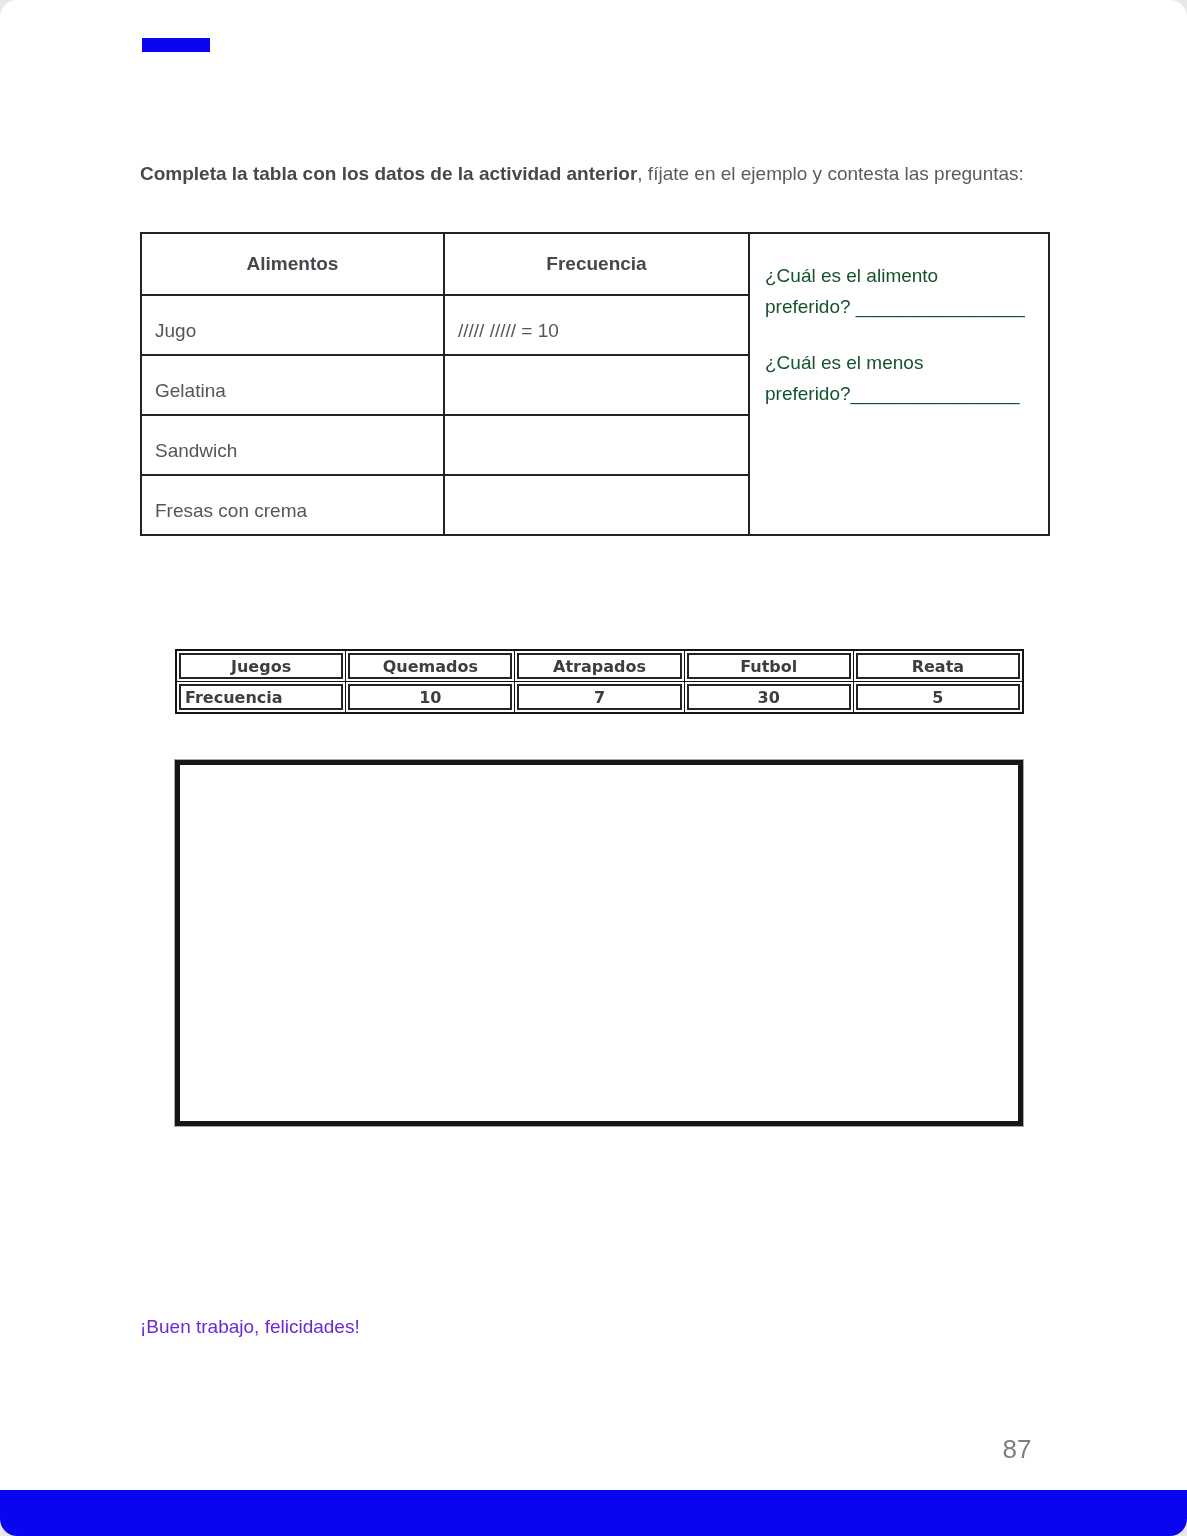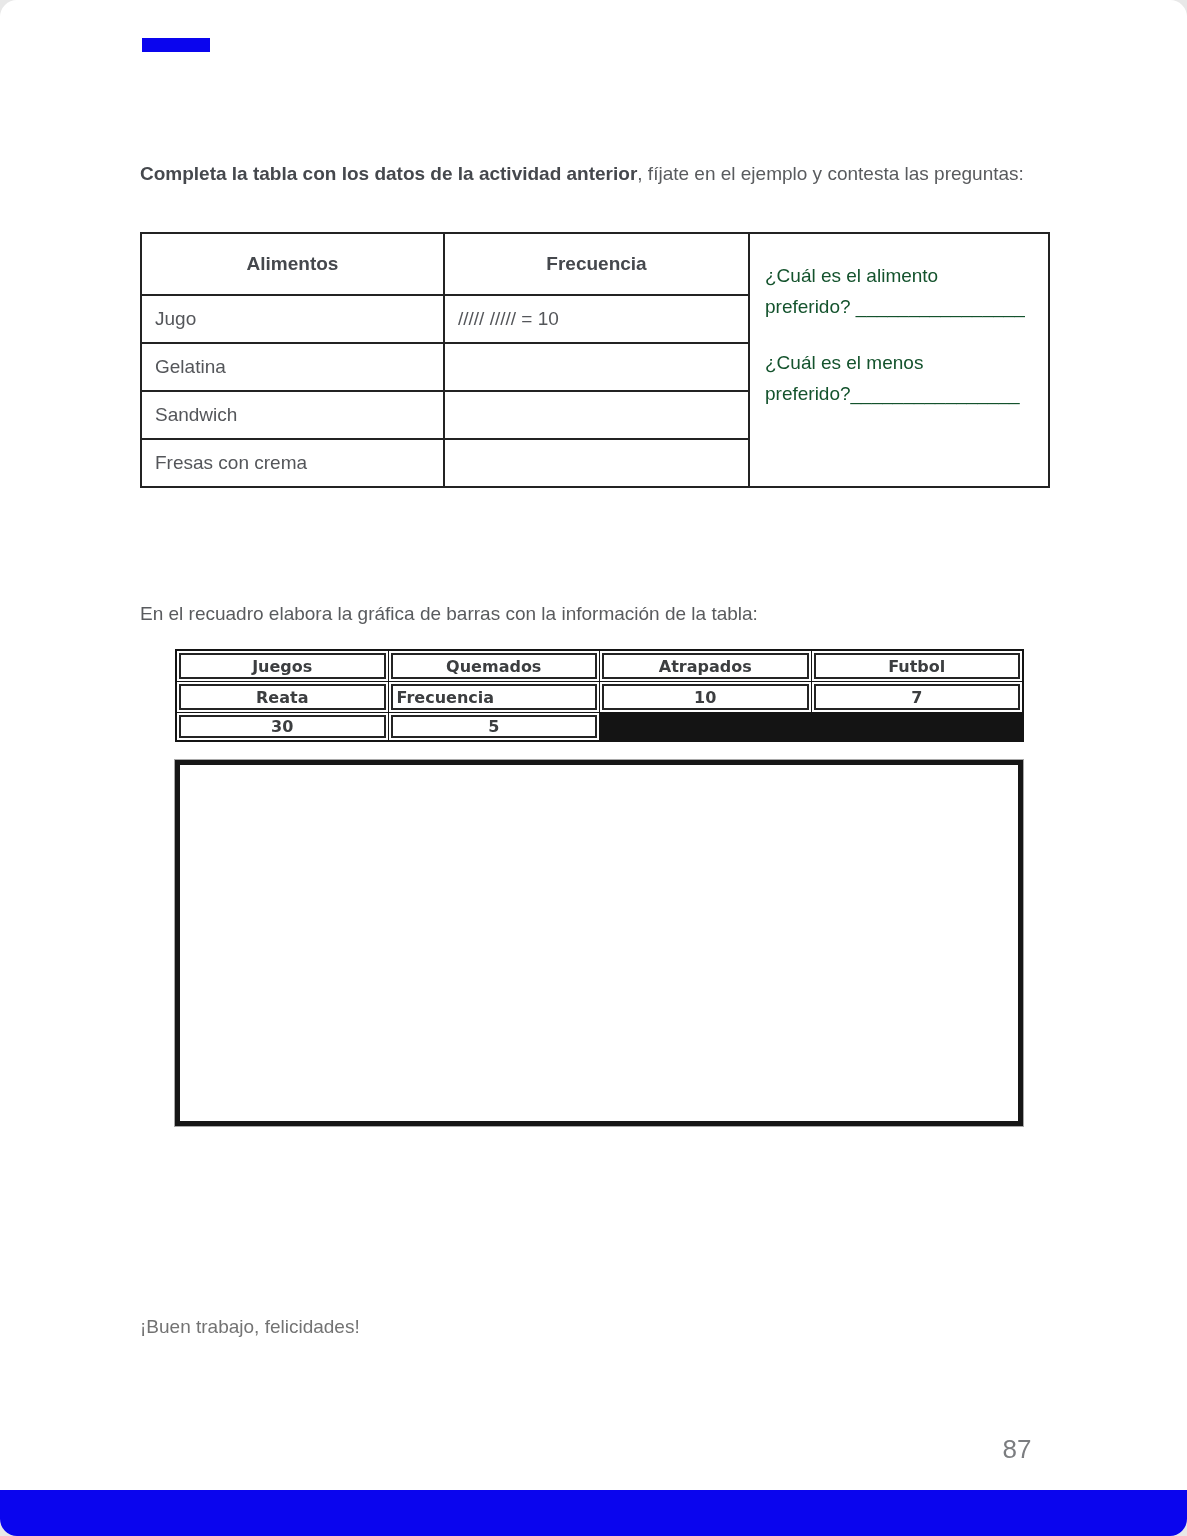--- a/index.html
+++ b/index.html
@@ -40,21 +40,21 @@
     position: absolute;
     left: 140px; top: 232px;
     width: 908px;
     border-collapse: collapse;
     table-layout: fixed;
     font-size: 19px;
     color: #54565a;
   }
   .food-table th, .food-table td {
     border: 2px solid #232323;
-    padding: 0 0 0 13px;
+    padding: 12px 0 0 13px;
     vertical-align: middle;
     background: #ffffff;
   }
   .food-table th {
     text-align: center;
     padding: 8px;
     font-weight: bold;
     color: #45484d;
     height: 44px;
   }
@@ -81,21 +81,21 @@
 
   
   .games-table {
     position: absolute;
     left: 175px; top: 649px;
     width: 849px;
     box-sizing: border-box;
     background: #141414;
     padding: 4px;
     display: grid;
-    grid-template-columns: repeat(4, 1fr);
+    grid-template-columns: repeat(5, 1fr);
     grid-template-rows: 26px 26px;
     gap: 5px;
     font-family: "DejaVu Sans", sans-serif;
   }
   .g-cell {
     background: #ffffff;
     border: 2px solid #242424;
     box-shadow: 0 0 0 2px #ffffff;
     display: flex;
     align-items: center;
@@ -116,21 +116,21 @@
     border: 5px solid #161616;
     background: #ffffff;
     outline: 1px solid #a8a8a8;
   }
 
   
   .closing {
     position: absolute;
     left: 140px; top: 1297px;
     font-size: 19px;
-    color: #737373;
+    color: #6d28d9;
   }
 
   
   .page-number {
     position: absolute;
     left: 985px; top: 1434px;
     width: 64px;
     text-align: center;
     font-size: 26px;
     color: #7b7d80;
@@ -182,21 +182,20 @@
       <td class="cell">Sandwich</td>
       <td class="cell"></td>
     </tr>
     <tr>
       <td class="cell">Fresas con crema</td>
       <td class="cell"></td>
     </tr>
   </tbody>
     </table>
 
-  <p class="chart-instruction">En el recuadro elabora la gráfica de barras con la información de la tabla:</p>
 
   <div class="games-table">
     <div class="g-cell g-head">Juegos</div>
     <div class="g-cell g-head">Quemados</div>
     <div class="g-cell g-head">Atrapados</div>
     <div class="g-cell g-head">Futbol</div>
     <div class="g-cell g-head">Reata</div>
     <div class="g-cell g-label">Frecuencia</div>
     <div class="g-cell">10</div>
     <div class="g-cell">7</div>

